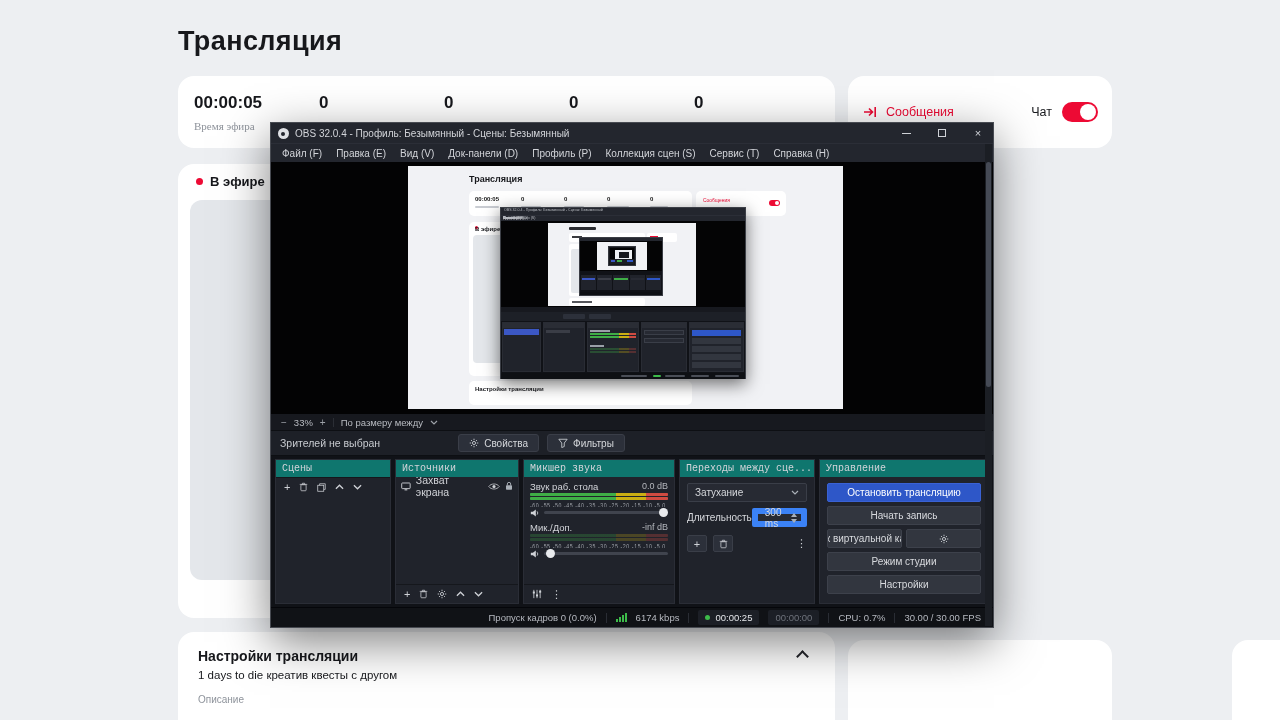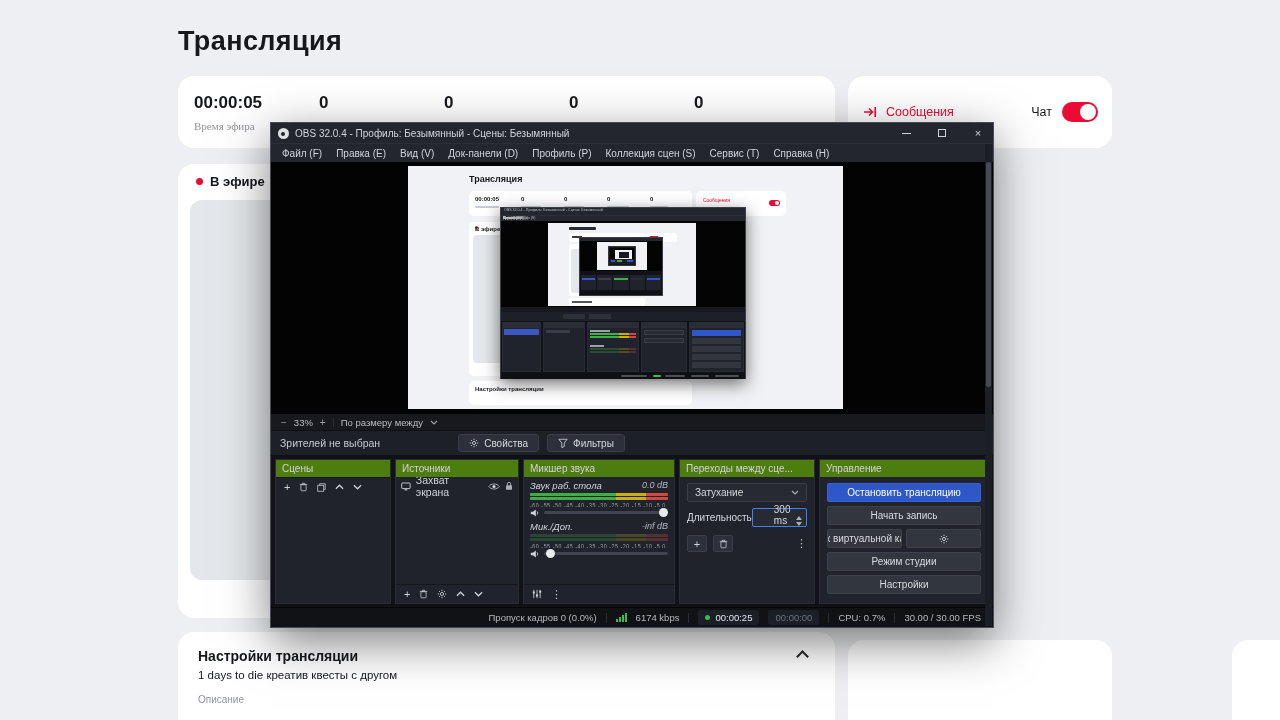--- a/index.html
+++ b/index.html
@@ -57,50 +57,50 @@
   .zdiv { width:1px; height:9px; background:#2b2e35; }
 
   .srcrow { height:26px; background:#1d2027; border-top:1px solid #0d0f13; border-bottom:1px solid #0d0f13; display:flex; align-items:center; padding:0 9px; flex:none; }
   .srcstatus { font-size:10.5px; color:#c7cacf; }
   .srcbtns { display:flex; gap:8px; margin-left:78px; }
   .pillbtn { height:18px; display:flex; align-items:center; gap:5px; background:#2c303a; border:1px solid #3a3e48; border-radius:3px; padding:0 10px; font-size:10px; color:#d5d7db; cursor:pointer; }
 
   .docks { height:151px; display:flex; gap:4px; padding:3px 4px; flex:none; }
   .dock { display:flex; flex-direction:column; background:#20232b; border:1px solid #2a2d36; min-width:0; }
   .dk-scenes { width:116px; } .dk-sources { width:124px; } .dk-mixer { width:152px; } .dk-trans { width:136px; } .dk-ctrl { flex:1; }
-  .dhead { height:17px; background:#4d7c0f; display:flex; align-items:center; padding:0 6px; font-size:10px; color:#d2d4d9; flex:none; cursor:move; white-space:nowrap; overflow:hidden; }
+  .dhead { height:17px; background:#0f766e; display:flex; align-items:center; padding:0 6px; font-size:10px; color:#d2d4d9; flex:none; cursor:move; white-space:nowrap; overflow:hidden;font-family:Liberation Mono, monospace; }
   .dbody { flex:1; position:relative; overflow:hidden; }
   .dtool { height:19px; border-top:1px solid #15171c; display:flex; align-items:center; gap:9px; padding:0 8px; flex:none; color:#9ea2aa; }
   .ticon { display:inline-flex; align-items:center; cursor:pointer; font-size:11px; line-height:1; color:#cfd2d7; }
 
   .scene-item { height:18px; background:#3b57c4; color:#fff; display:flex; align-items:center; padding:0 6px; font-size:10.5px; cursor:pointer; }
   .source-item { height:18px; display:flex; align-items:center; gap:5px; padding:0 5px; font-size:10.5px; color:#d2d4d9; cursor:pointer; }
   .source-item .sp { flex:1; }
 
   .mixbody { padding:3px 6px 0 6px; }
   .chan { margin-bottom:3px; }
-  .chead { display:flex; align-items:flex-start; height:12px;font-style:italic; }
+  .chead { display:flex; align-items:center; height:12px; }
   .chead .nm { font-size:9.5px; color:#d2d4d9; flex:1; white-space:nowrap; overflow:hidden; }
   .chead .db { font-size:9px; color:#b4b7bd; }
   .mbarr { height:3px; border-radius:1px; margin-top:1px; position:relative;
     background:linear-gradient(90deg, rgba(63,174,70,.25) 0%, rgba(63,174,70,.25) 62%, rgba(203,174,19,.25) 62%, rgba(203,174,19,.25) 84%, rgba(207,75,65,.3) 84%, rgba(207,75,65,.3) 100%); }
   .mbarr .fill { position:absolute; left:0; top:0; bottom:0; border-radius:1px;
     background:linear-gradient(90deg, #3fae46 0%, #3fae46 62%, #cbae13 62%, #cbae13 84%, #cf4b41 84%, #cf4b41 100%); }
   .scale { height:7px; overflow:hidden; color:#9da1a8; }
   .scale span { display:inline-block; font-size:9px; transform:scale(.58,.75); transform-origin:0 0; letter-spacing:1px; white-space:nowrap; }
   .volrow { height:11px; display:flex; align-items:center; gap:4px; }
   .vtrack { flex:1; height:3px; background:#40444e; border-radius:2px; position:relative; cursor:pointer; }
   .vknob { position:absolute; top:-3px; width:9px; height:9px; border-radius:50%; background:#e8eaed; }
 
   .transbody { padding:6px 7px; }
   .sel { height:19px; background:#272a33; border:1px solid #3a3e48; border-radius:2px; display:flex; align-items:center; padding:0 7px; font-size:10px; cursor:pointer; }
   .sel .cv { margin-left:auto; }
   .durrow { margin-top:6px; display:flex; align-items:center; }
   .durrow .lbl { font-size:10px; flex:1; }
-  .spin { width:60px; height:19px; background:#272a33; border:1px solid #3b82f6; border-radius:2px; display:flex; align-items:flex-end; padding:0 4px 0 21px; font-size:10px; }
+  .spin { width:60px; height:19px; background:#272a33; border:6px solid #3b82f6; border-radius:2px; display:flex; align-items:center; padding:0 4px 0 7px; font-size:10px; }
   .spin .arr { margin-left:auto; display:flex; flex-direction:column; gap:2px; }
   .tri-u { width:0; height:0; border-left:3px solid transparent; border-right:3px solid transparent; border-bottom:4px solid #aab0b8; cursor:pointer; }
   .tri-d { width:0; height:0; border-left:3px solid transparent; border-right:3px solid transparent; border-top:4px solid #aab0b8; cursor:pointer; }
   .trow3 { margin-top:8px; display:flex; align-items:center; gap:6px; }
   .sqbtn { width:20px; height:17px; background:#2c303a; border:1px solid #3a3e48; border-radius:2px; display:flex; align-items:center; justify-content:center; color:#cfd2d7; cursor:pointer; font-size:11px; }
 
   .ctrlbody { padding:6px 7px; display:flex; flex-direction:column; gap:4px; }
   .cbtn { height:19px; background:#32363f; border:1px solid #3d414b; border-radius:2px; display:flex; align-items:center; justify-content:center; font-size:10px; color:#d8dade; cursor:pointer; white-space:nowrap; overflow:hidden; }
   .cbtn.blue { background:#2e57c8; border-color:#3a62d4; color:#fff; }
   .vrow { display:flex; gap:4px; }

